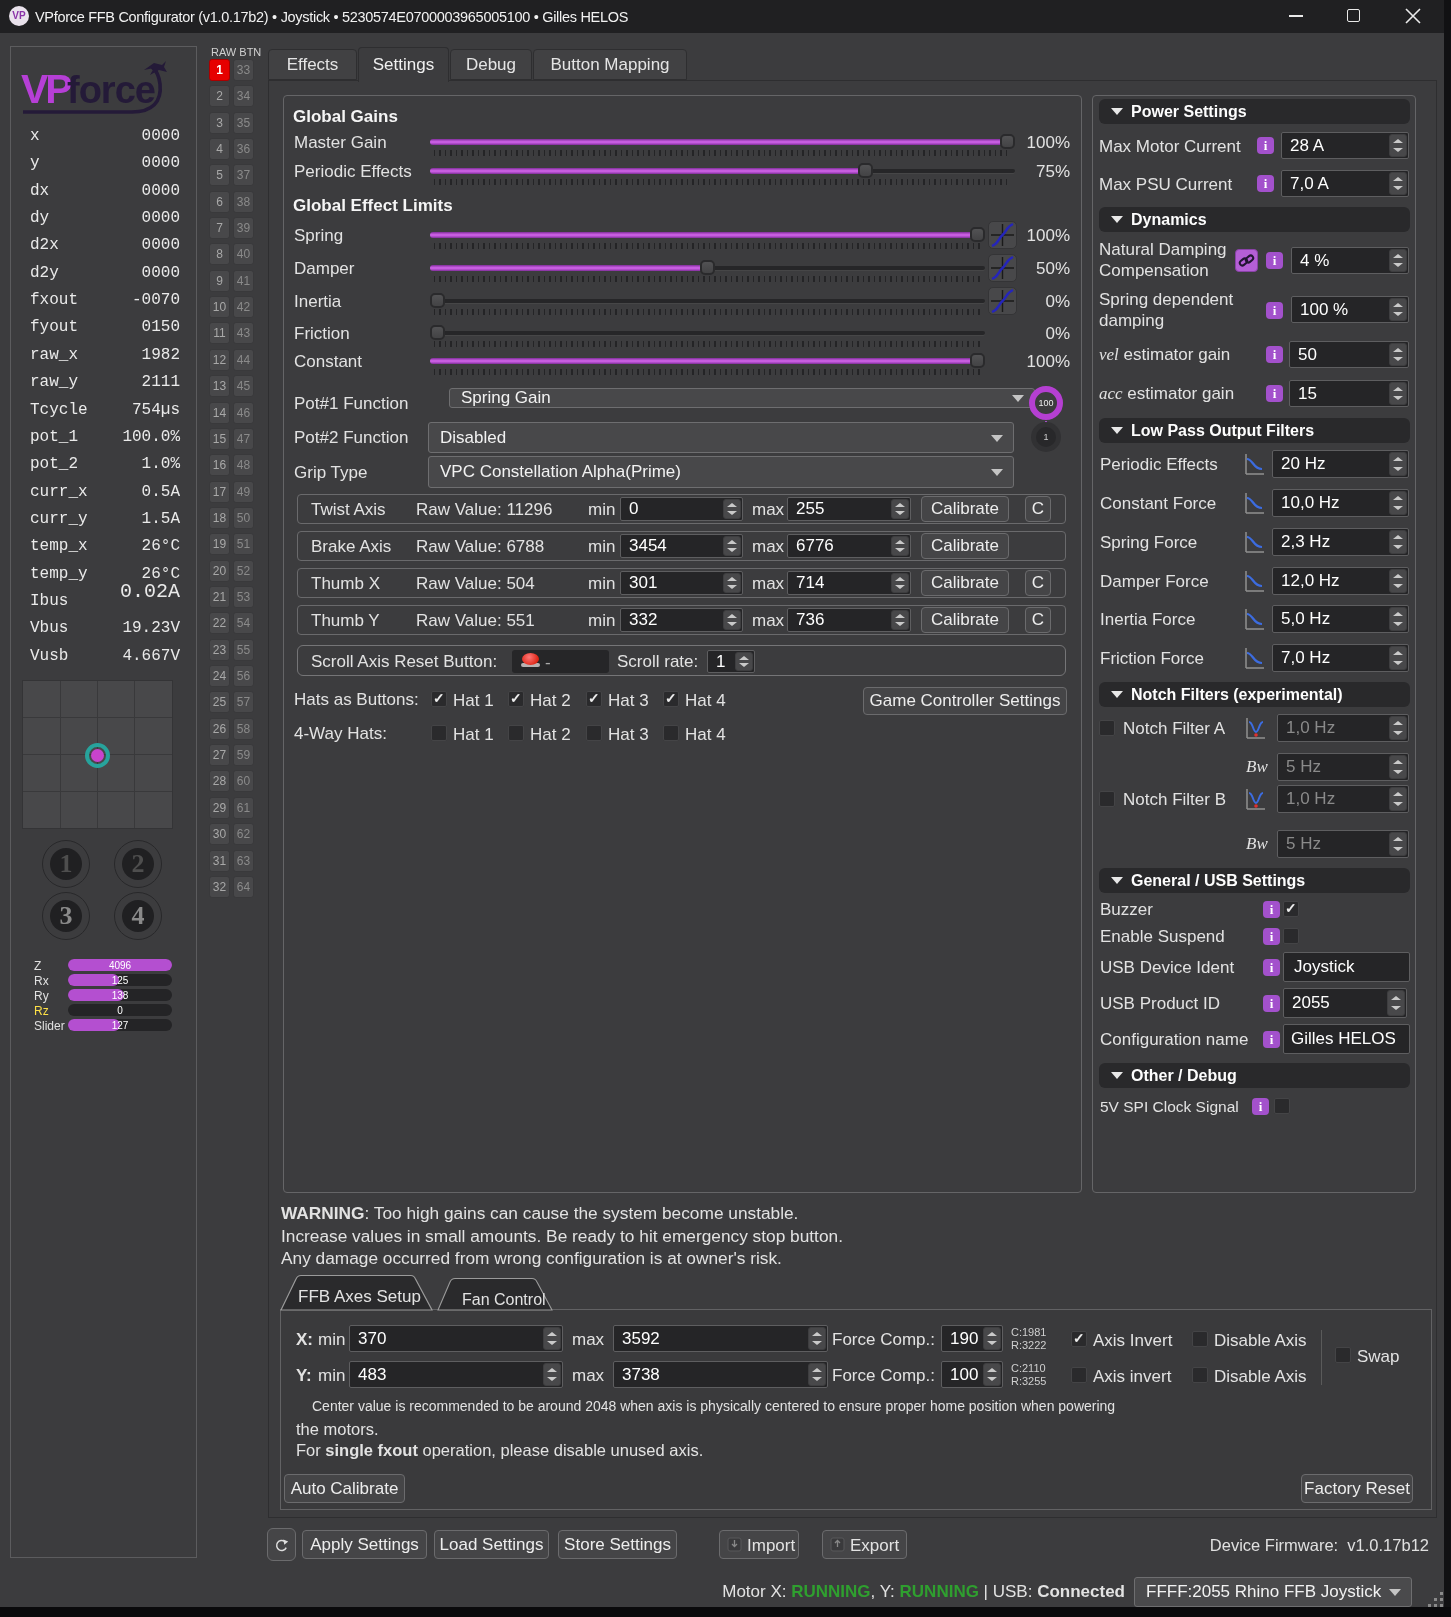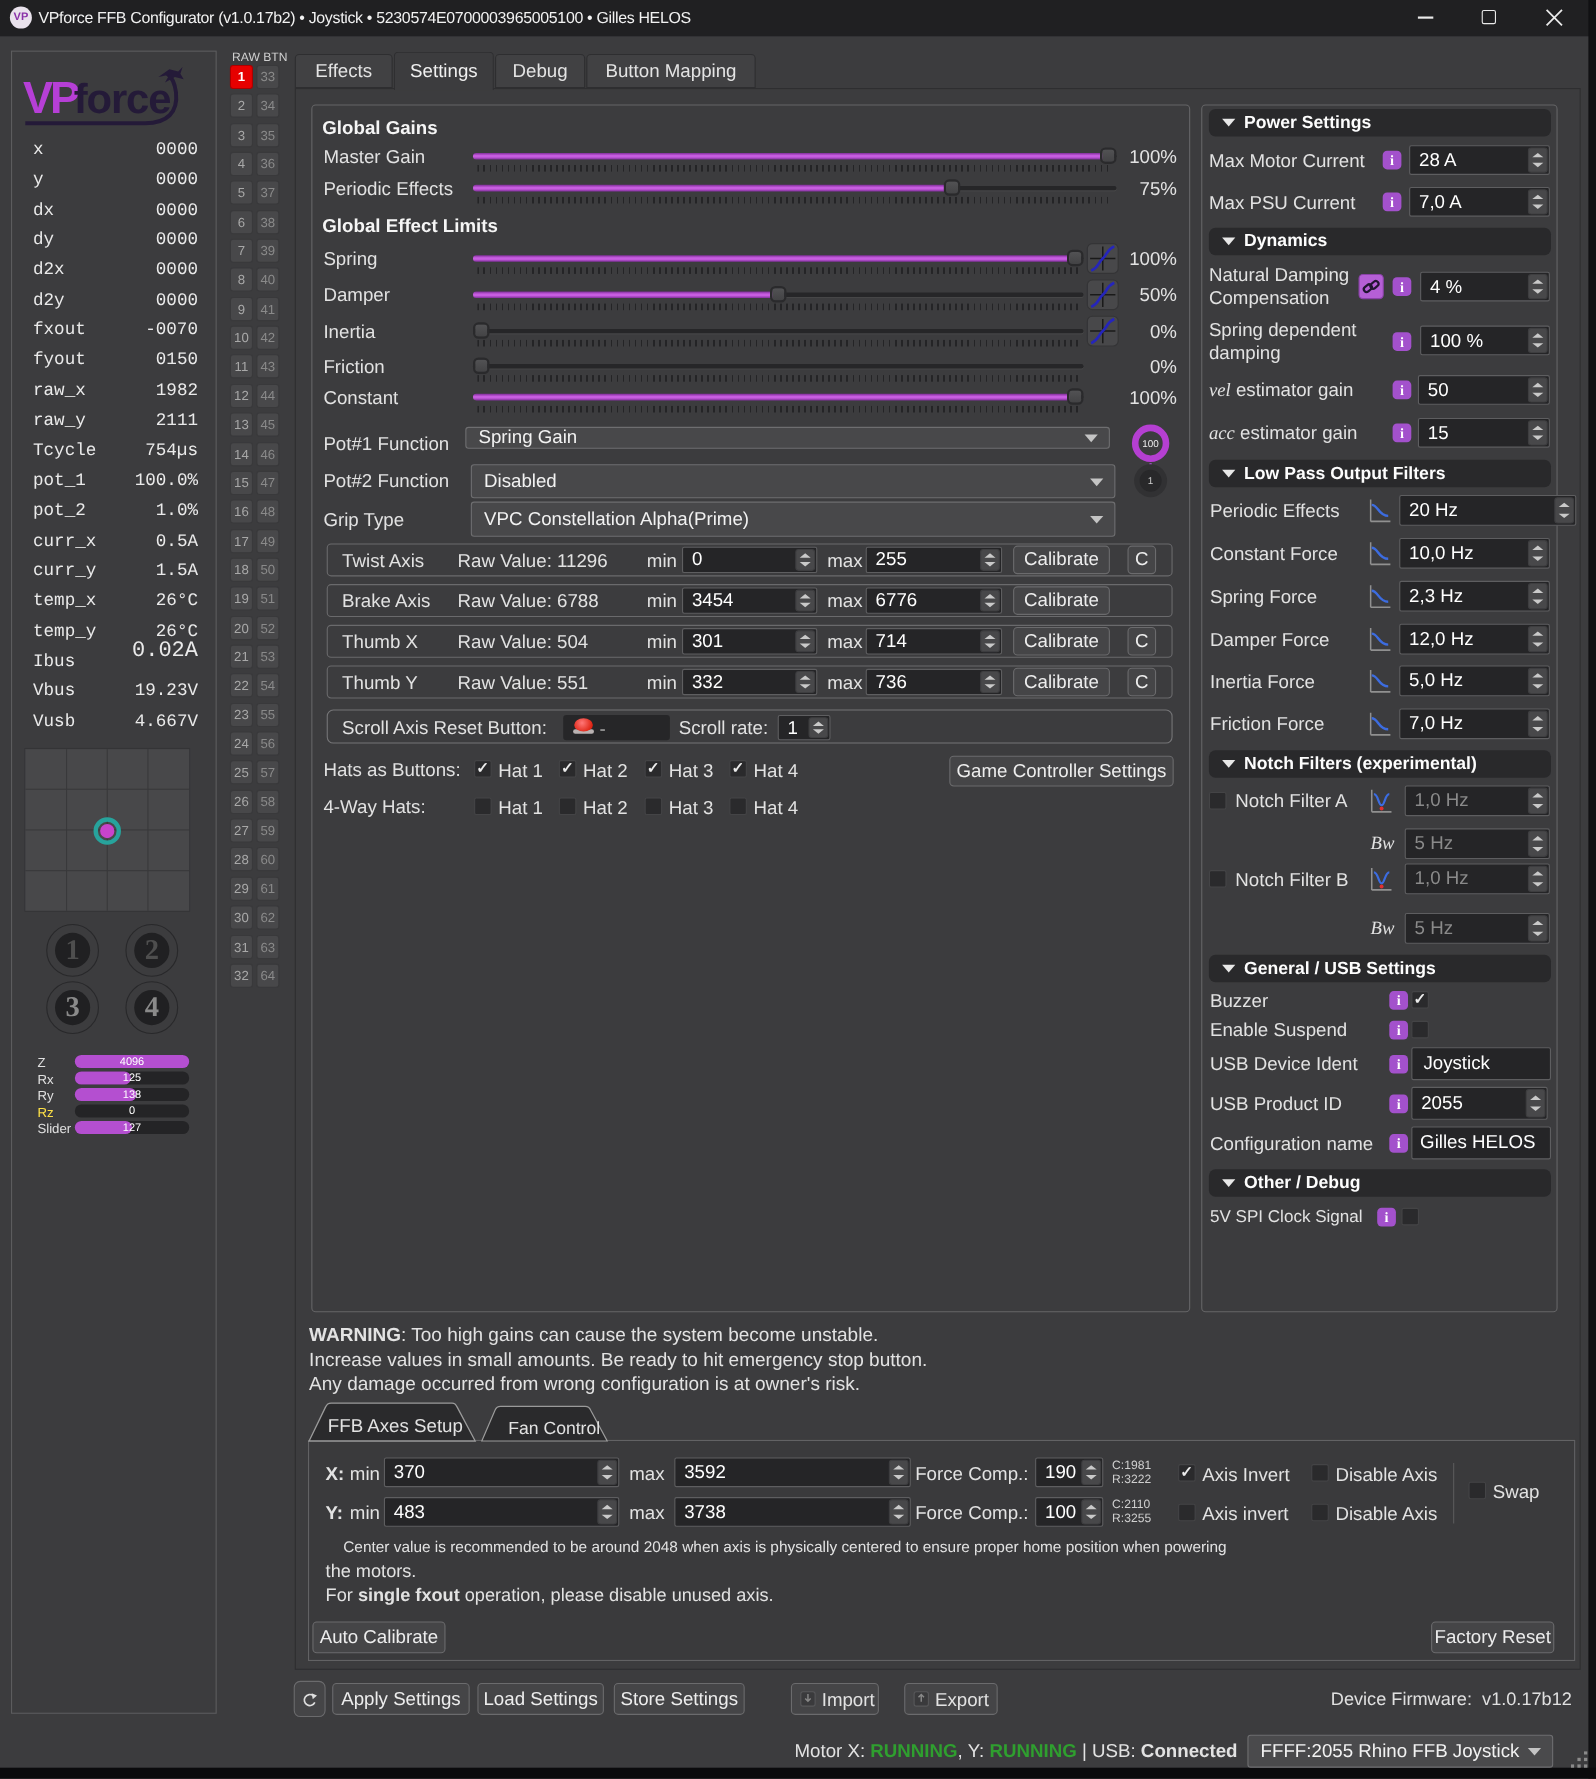--- a/index.html
+++ b/index.html
@@ -248,21 +248,21 @@
 <div class="tik" style="left:434px;top:341px;width:547px"></div>
 <div class="hnd" style="left:430px;top:325px"></div>
 <div class="lb" style="left:auto;right:381px;top:325px;text-align:right">0%</div>
 <div class="lb" style="left:294px;top:353px">Constant</div>
 <div class="trk" style="left:430px;top:359px;width:555px"></div>
 <div class="fil" style="left:430px;top:358px;width:548px"></div>
 <div class="tik" style="left:434px;top:369px;width:547px"></div>
 <div class="hnd" style="left:970px;top:353px"></div>
 <div class="lb" style="left:auto;right:381px;top:353px;text-align:right">100%</div>
 <div class="lb" style="left:294px;top:395px">Pot#1 Function</div>
-<div class="combo" style="left:423px;top:388px;width:586px;height:20px">
+<div class="combo" style="left:449px;top:388px;width:586px;height:20px">
     <span class="v">Spring Gain</span>
     <span class="a"></span>
   </div>
 <div class="lb" style="left:294px;top:429px">Pot#2 Function</div>
 <div class="combo" style="left:428px;top:422px;width:586px;height:31px">
     <span class="v">Disabled</span>
     <span class="a"></span>
   </div>
 <div class="lb" style="left:294px;top:464px">Grip Type</div>
 <div class="combo" style="left:428px;top:456px;width:586px;height:32px">
@@ -456,21 +456,21 @@
       <i class="u"></i>
       <i class="d"></i>
     </span>
   </div>
 <div class="hdr" style="top:418px"><span>Low Pass Output Filters</span></div>
 <div class="lb" style="left:1100px;top:456px">Periodic Effects</div>
 <svg class="ab" style="left:1245px;top:453px" width="20" height="23">
     <path d="M1,1 V21 M1,21 H19" stroke="#909090" stroke-width="1.5"></path>
     <path d="M2,6 C8,6 8,16 17,16" stroke="#3c6ce0" stroke-width="2.2" fill="none"></path>
   </svg>
-<div class="spin" style="left:1272px;top:450px;width:161px;height:28px;color:#fff;font-size:17px">
+<div class="spin" style="left:1272px;top:450px;width:137px;height:28px;color:#fff;font-size:17px">
     <span class="v" style="left:8px">20 Hz</span>
     <span class="sar">
       <i class="u"></i>
       <i class="d"></i>
     </span>
   </div>
 <div class="lb" style="left:1100px;top:495px">Constant Force</div>
 <svg class="ab" style="left:1245px;top:492px" width="20" height="23">
     <path d="M1,1 V21 M1,21 H19" stroke="#909090" stroke-width="1.5"></path>
     <path d="M2,6 C8,6 8,16 17,16" stroke="#3c6ce0" stroke-width="2.2" fill="none"></path>

